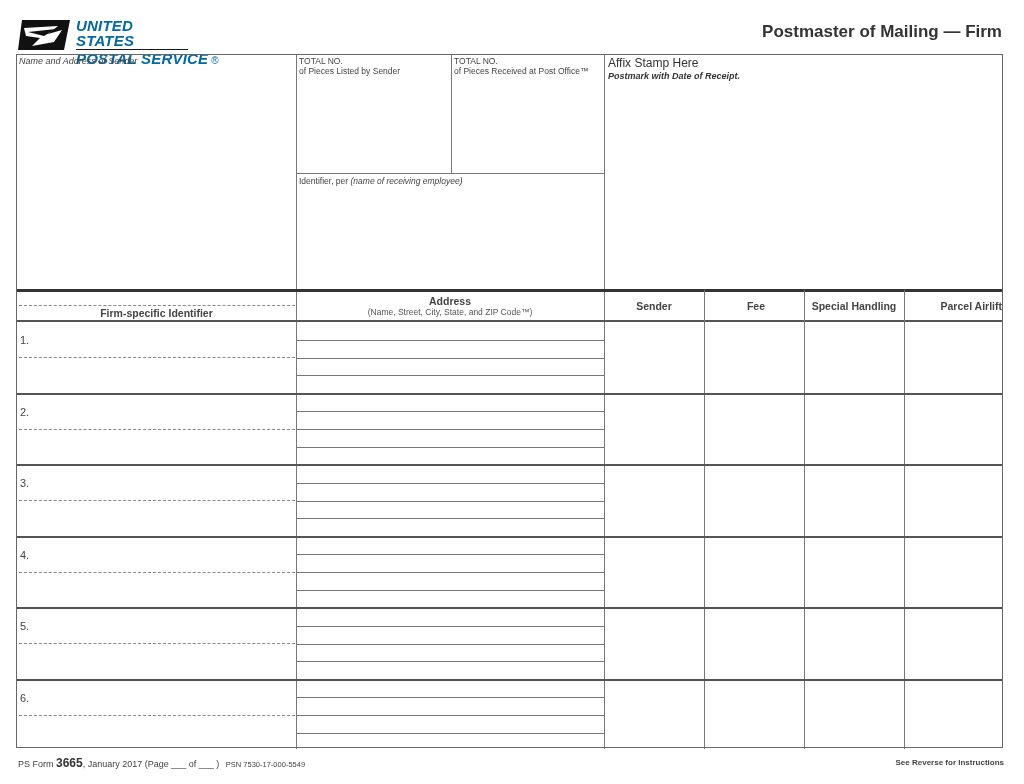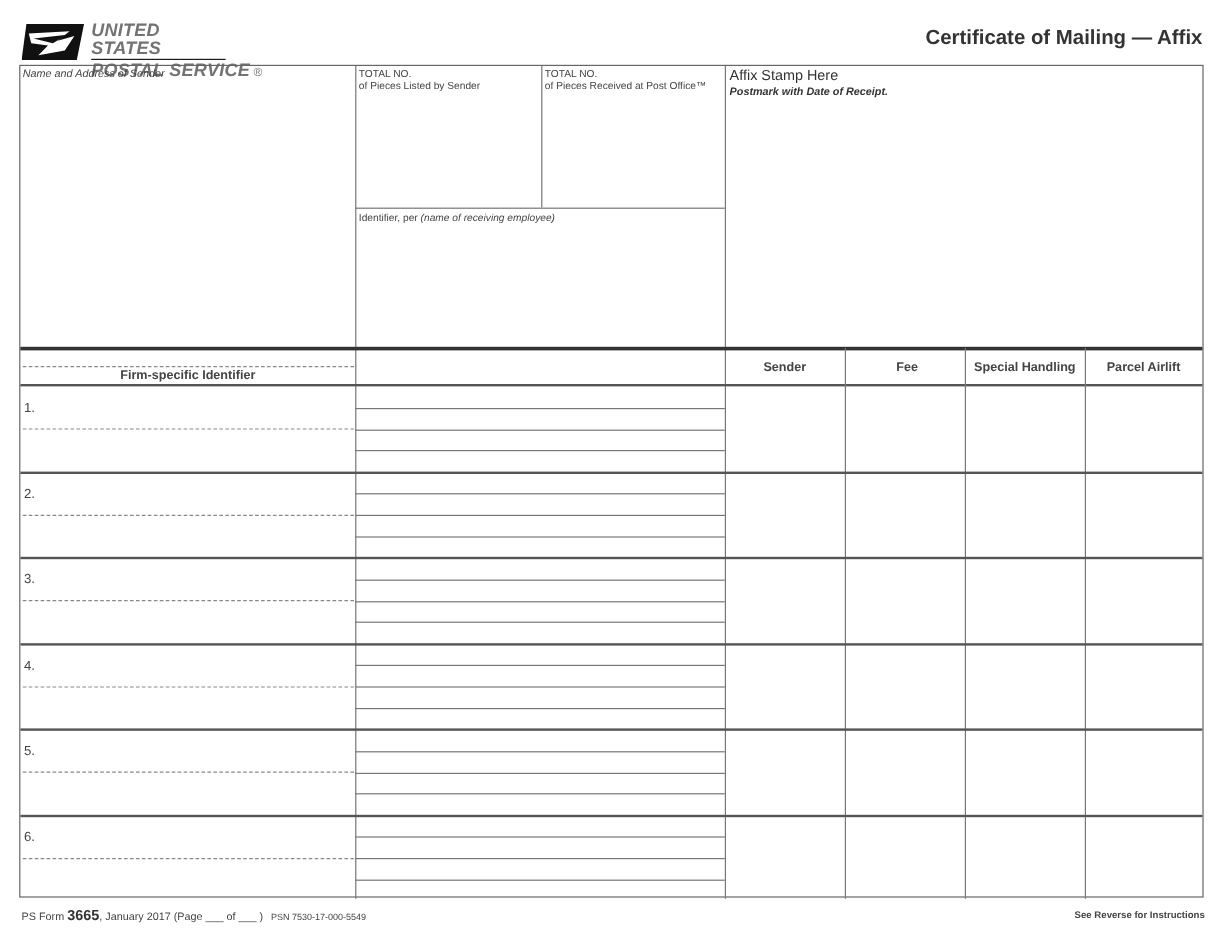--- a/index.html
+++ b/index.html
@@ -1,19 +1,19 @@
 <!DOCTYPE html>
 <html><head>
 <meta charset="utf-8">
 <style>
   html,body{margin:0;padding:0;background:#fff;}
   body{width:1024px;height:784px;position:relative;overflow:hidden;font-family:"Liberation Sans",sans-serif;color:#222;}
   .abs{position:absolute;}
   .logo{left:18px;top:18px;width:210px;height:34px;}
-  .logo-text{position:absolute;left:58px;top:0;font-weight:bold;font-style:italic;font-size:15px;line-height:15px;color:#737373;letter-spacing:0.2px;}
+  .logo-text{position:absolute;left:58px;top:0;font-weight:bold;font-style:italic;font-size:15px;line-height:15px;color:#0369a1;letter-spacing:0.2px;}
   .logo-text .l1{display:block;border-bottom:1.5px solid #1a1a1a;padding-bottom:1px;width:112px;}
   .logo-text .l2{display:block;margin-top:1px;}
   .logo-text .reg{font-size:10px;font-style:normal;font-weight:normal;margin-left:3px;}
   .title{right:22px;top:22px;font-size:17px;font-weight:bold;color:#333;}
   .form{left:16px;top:54px;width:987px;height:694px;border:1.5px solid #666;box-sizing:border-box;}
   .vline{position:absolute;width:0;border-left:1.3px solid #777;}
   .hline{position:absolute;height:0;border-top:1.3px solid #777;}
   .thick{border-top:3px solid #333;}
   .mid{border-top:2px solid #555;}
   .dash{position:absolute;height:0;border-top:1px dashed #888;}
@@ -33,21 +33,21 @@
     <polygon points="4,0 52,0 46,30 0,30" fill="#111"></polygon>
     <path d="M6,8 L40,6 L30,14 L44,10 L36,22 L14,26 L22,18 L8,16 Z" fill="#fff"></path>
     <path d="M10,12 L38,9 L26,16 Z" fill="#111"></path>
   </svg>
   <div class="logo-text">
     <span class="l1">UNITED STATES</span>
     <span class="l2"><span>POSTAL SERVICE</span><span class="reg">®</span></span>
   </div>
 </div>
 
-<div class="abs title">Certificate of Mailing — Affix</div>
+<div class="abs title">Postmaster of Mailing — Firm</div>
 
 <div class="abs form">
 
   <div class="lbl" style="left:2px;top:1px;font-size:9px;font-style:italic;">Name and Address of Sender</div>
   <div class="abs" style="left:2px;top:14px;width:276px;height:220px;"></div>
 
   <div class="vline" style="left:279px;top:0;height:694px;"></div>
   <div class="vline" style="left:434px;top:0;height:118px;"></div>
   <div class="vline" style="left:587px;top:0;height:694px;"></div>
   <div class="hline" style="left:279px;top:118px;width:308px;"></div>
@@ -75,24 +75,28 @@
 
   <div class="hline thick" style="left:0;top:234px;width:985px;"></div>
   <div class="hline mid" style="left:0;top:265px;width:985px;"></div>
   <div class="vline" style="left:687px;top:235px;height:459px;"></div>
   <div class="vline" style="left:787px;top:235px;height:459px;"></div>
   <div class="vline" style="left:887px;top:235px;height:459px;"></div>
 
   <div class="dash" style="left:2px;top:250px;width:276px;"></div>
   <div class="hdr" style="left:0;top:252px;width:279px;">Firm-specific Identifier</div>
 
+  <div class="hdr" style="left:279px;top:240px;width:308px;">
+    <div>Address</div>
+    <div class="sub">(Name, Street, City, State, and ZIP Code™)</div>
+  </div>
   <div class="hdr" style="left:587px;top:245px;width:100px;">Sender</div>
   <div class="hdr" style="left:689px;top:245px;width:100px;">Fee</div>
   <div class="hdr" style="left:787px;top:245px;width:100px;">Special Handling</div>
-  <div class="hdr" style="left:887px;top:245px;width:98px;">Parcel Airlift</div>
+  <div class="hdr" style="left:887px;top:245px;width:98px;text-align:right;">Parcel Airlift</div>
 
   <div id="rows">
       <div>
         <div class="rownum" style="left:3px;top:279px;">1.</div>
         <div class="abs" style="left:2px;top:268px;width:276px;height:33px;"></div>
         <div class="dash" style="left:2px;top:302px;width:276px;"></div>
         <div class="abs" style="left:2px;top:304px;width:276px;height:33px;"></div>
         <div class="hline" style="left:279px;top:284.8px;width:308px;"></div>
         <div class="hline" style="left:279px;top:302.6px;width:308px;"></div>
         <div class="hline" style="left:279px;top:320.4px;width:308px;"></div>

